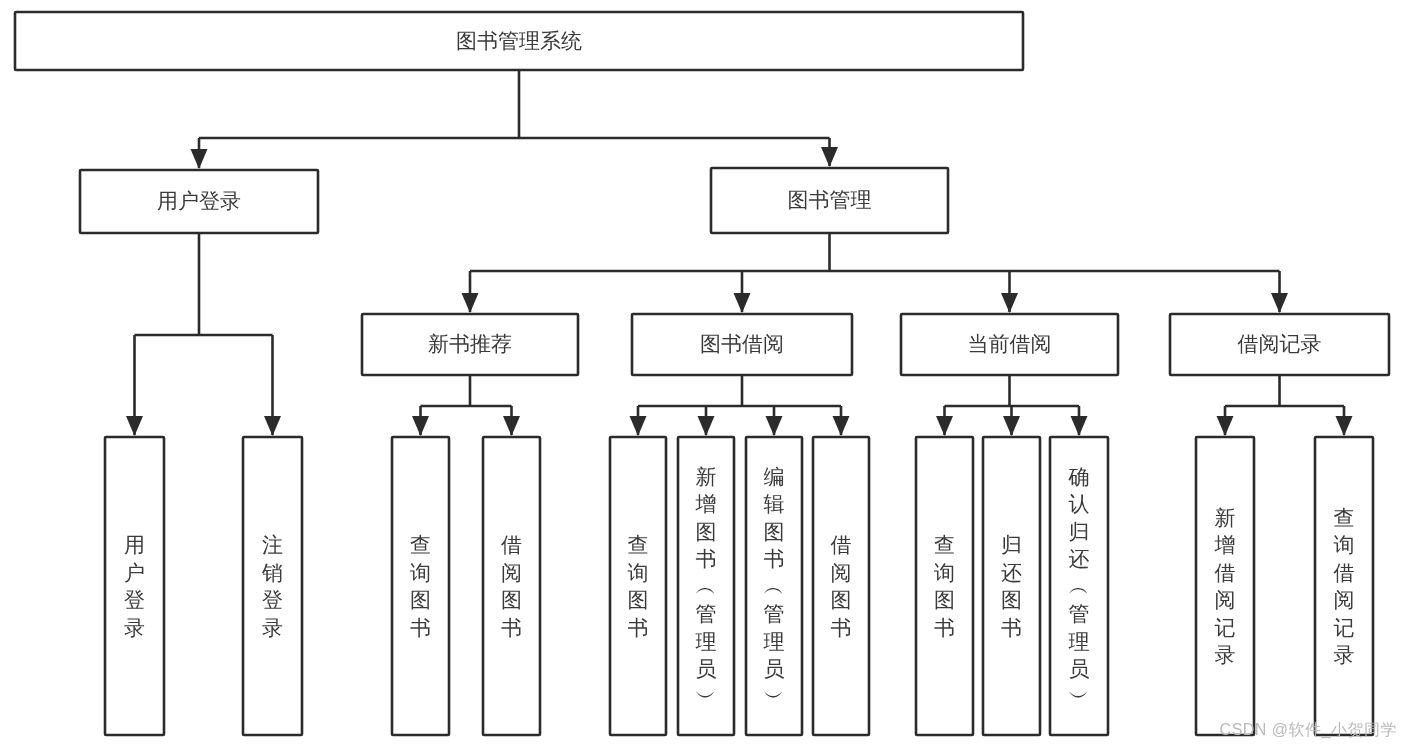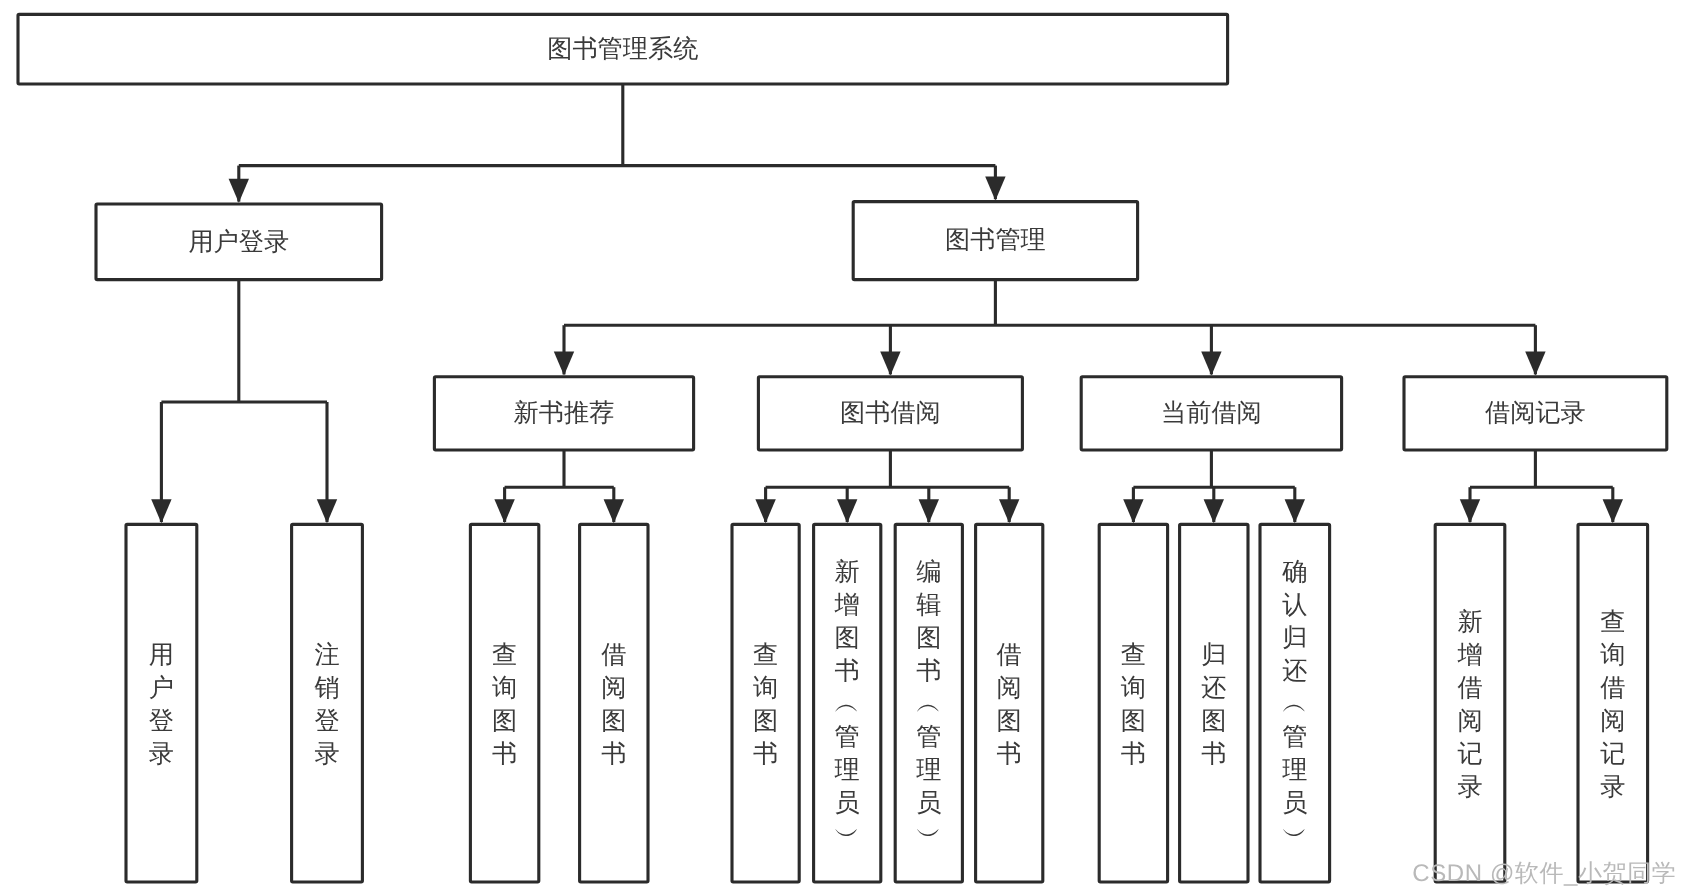--- a/index.html
+++ b/index.html
@@ -51,21 +51,21 @@
     font-family: "Liberation Sans", "DejaVu Sans", sans-serif;
     font-size: 21px;
     fill: #3a3a3a;
     text-anchor: middle;
   }
   .watermark-text {
     position: absolute;
     right: 8px;
     bottom: 6px;
     font-family: "Liberation Sans", "DejaVu Sans", sans-serif;
-    font-size: 20px;
+    font-size: 16px;
     color: #b9b9b9;
     white-space: nowrap;
     letter-spacing: 0.5px;
     margin-top: 17px;
   }
 </style>
 </head>
 <body>
 
 <div id="diagram-root">

